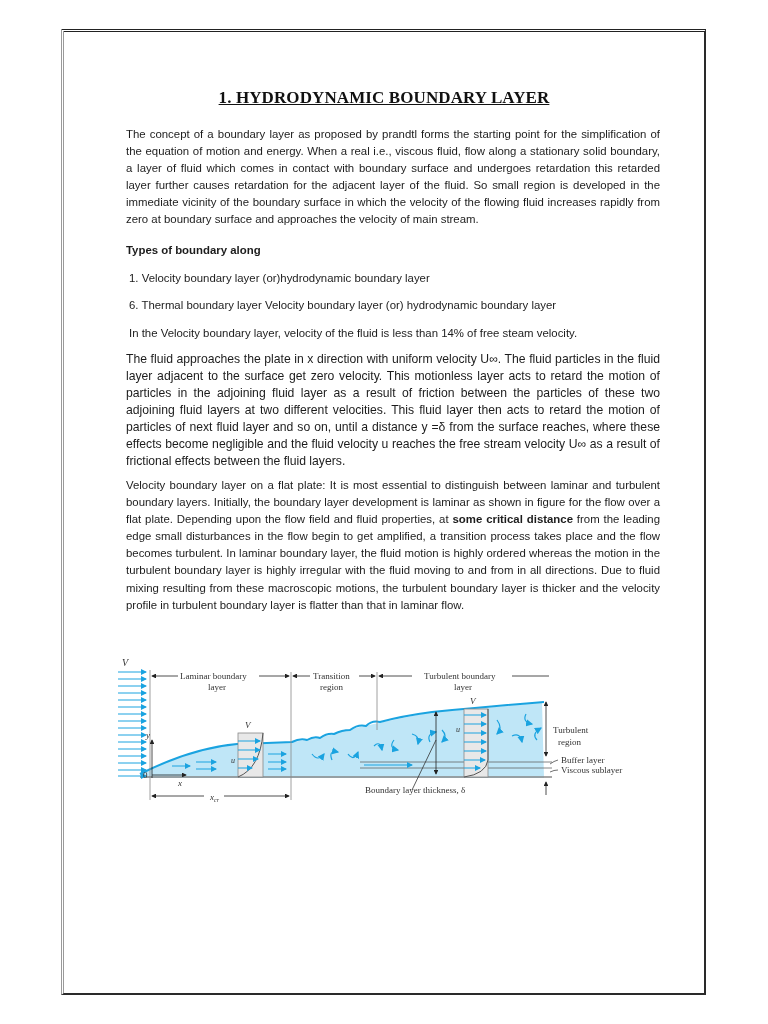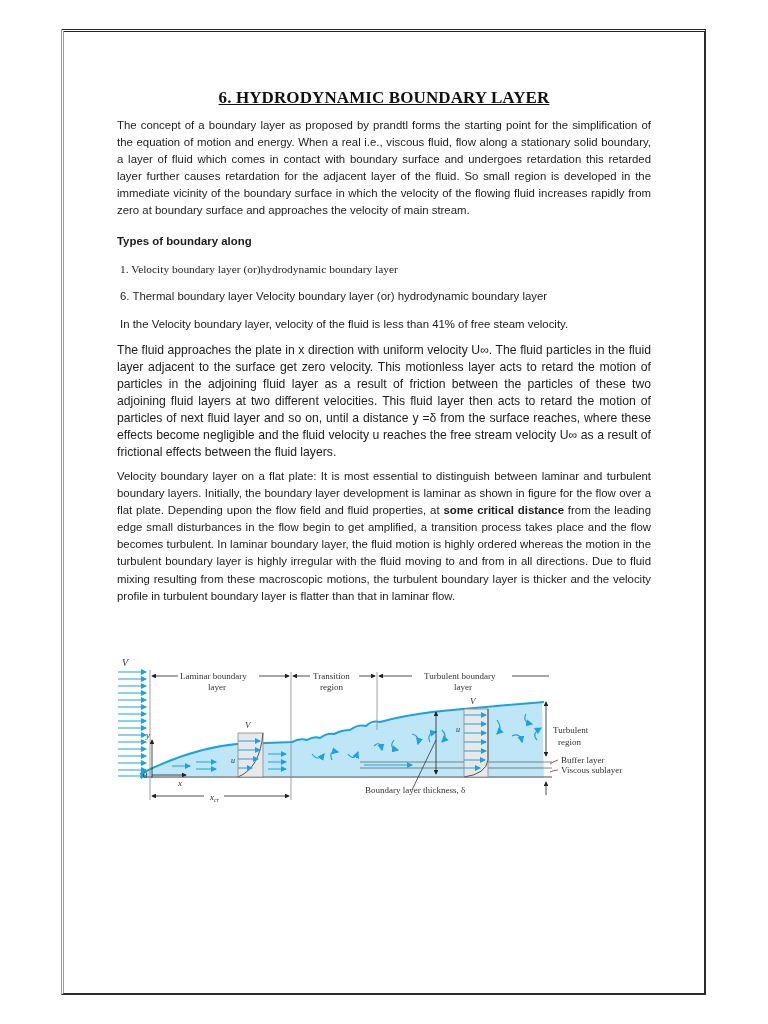--- a/index.html
+++ b/index.html
@@ -12,44 +12,44 @@
       border-top: 3px double #222; border-left: 3px double #9a9a9a;
       border-right: 2px solid #2a2a2a; border-bottom: 2px solid #2a2a2a;
       box-sizing: border-box;
     }
     .title {
       position: absolute; left: 117px; width: 534px; top: 88px; text-align: center;
       font-family: "Liberation Serif", serif; font-weight: bold; font-size: 17px;
       text-decoration: underline; color: #111; letter-spacing: 0.1px;
     }
     .para {
-      position: absolute; left: 117px; width: 534px; margin: 0;
+      position: absolute; left: 117px; width: 534px; margin: 9px;
       font-size: 11.4px; line-height: 17.1px; text-align: justify; color: #1c1c1c;
     }
     .serif { font-family: Liberation Sans, sans-serif; font-size: 12.2px; line-height: 17px; }
     .heading { font-weight: bold; }
     .diagram { position: absolute; left: 112px; top: 650px; width: 538px; height: 160px; }
     .diagram text { font-family: "Liberation Serif", serif; fill: #333; }
   </style>
 </head>
 <body>
 
 <div class="page-frame"></div>
 
-<div class="title">6. HYDRODYNAMIC BOUNDARY LAYER</div>
+<div class="title">1. HYDRODYNAMIC BOUNDARY LAYER</div>
 
 <p class="para" style="top:117px;">The concept of a boundary layer as proposed by prandtl forms the starting point for the simplification of the equation of motion and energy. When a real i.e., viscous fluid, flow along a stationary solid boundary, a layer of fluid which comes in contact with boundary surface and undergoes retardation this retarded layer further causes retardation for the adjacent layer of the fluid. So small region is developed in the immediate vicinity of the boundary surface in which the velocity of the flowing fluid increases rapidly from zero at boundary surface and approaches the velocity of main stream.</p>
 
 <p class="para heading" style="top:233px;">Types of boundary along</p>
 
-<p class="para" style="top:261px; left:120px;font-family:Liberation Serif, serif;">1. Velocity boundary layer (or)hydrodynamic boundary layer</p>
+<p class="para" style="top:261px; left:120px;">1. Velocity boundary layer (or)hydrodynamic boundary layer</p>
 
 <p class="para" style="top:288px; left:120px;">6. Thermal boundary layer Velocity boundary layer (or) hydrodynamic boundary layer</p>
 
-<p class="para" style="top:316px; left:120px;">In the Velocity boundary layer, velocity of the fluid is less than 41% of free steam velocity.</p>
+<p class="para" style="top:316px; left:120px;">In the Velocity boundary layer, velocity of the fluid is less than 14% of free steam velocity.</p>
 
 <p class="para serif" style="top:342px;">The fluid approaches the plate in x direction with uniform velocity U∞. The fluid particles in the fluid layer adjacent to the surface get zero velocity. This motionless layer acts to retard the motion of particles in the adjoining fluid layer as a result of friction between the particles of these two adjoining fluid layers at two different velocities. This fluid layer then acts to retard the motion of particles of next fluid layer and so on, until a distance y =δ from the surface reaches, where these effects become negligible and the fluid velocity u reaches the free stream velocity U∞ as a result of frictional effects between the fluid layers.</p>
 
 <p class="para" style="top:468px;"><span>Velocity boundary layer on a flat plate: It is most essential to distinguish between laminar and turbulent boundary layers. Initially, the boundary layer development is laminar as shown in figure for the flow over a flat plate. Depending upon the flow field and fluid properties, at </span><b>some critical distance</b><span> from the leading edge small disturbances in the flow begin to get amplified, a transition process takes place and the flow becomes turbulent. In laminar boundary layer, the fluid motion is highly ordered whereas the motion in the turbulent boundary layer is highly irregular with the fluid moving to and from in all directions. Due to fluid mixing resulting from these macroscopic motions, the turbulent boundary layer is thicker and the velocity profile in turbulent boundary layer is flatter than that in laminar flow.</span></p>
 
 <svg class="diagram" viewBox="0 0 538 160">
   <defs>
     <marker id="ab" markerWidth="6" markerHeight="6" refX="5" refY="3" orient="auto">
         <path d="M0,0 L6,3 L0,6 z" fill="#1aa3e0"></path>
       </marker>

